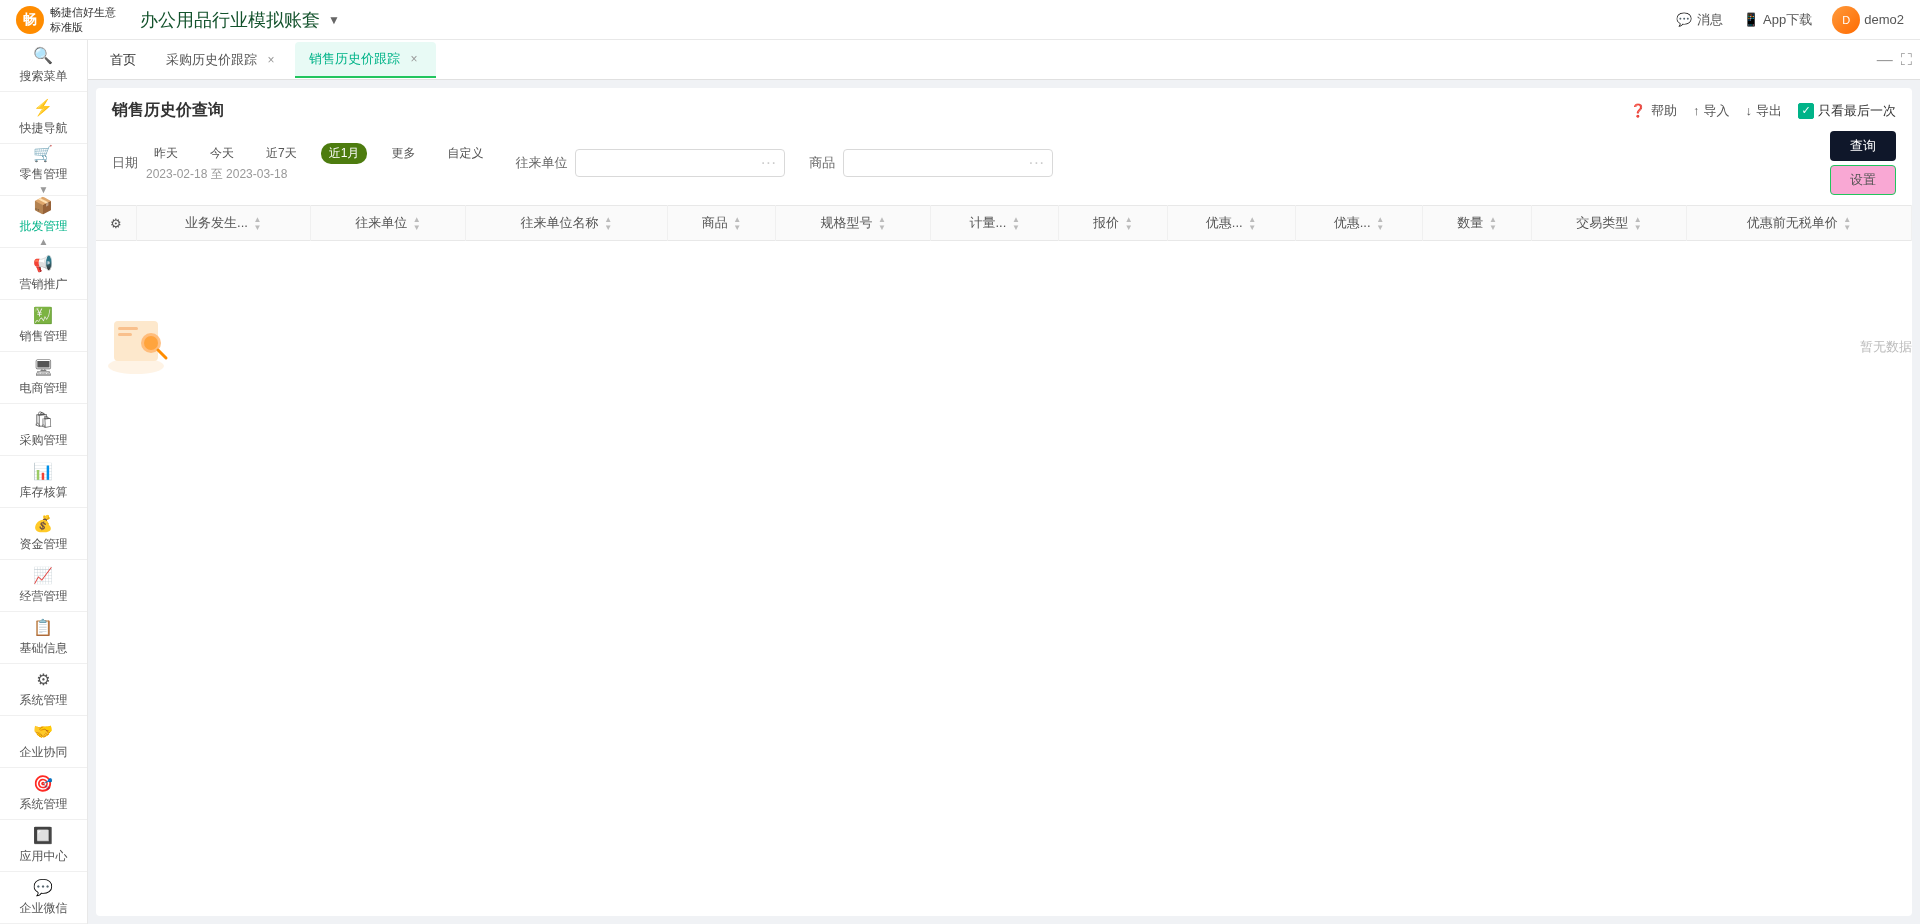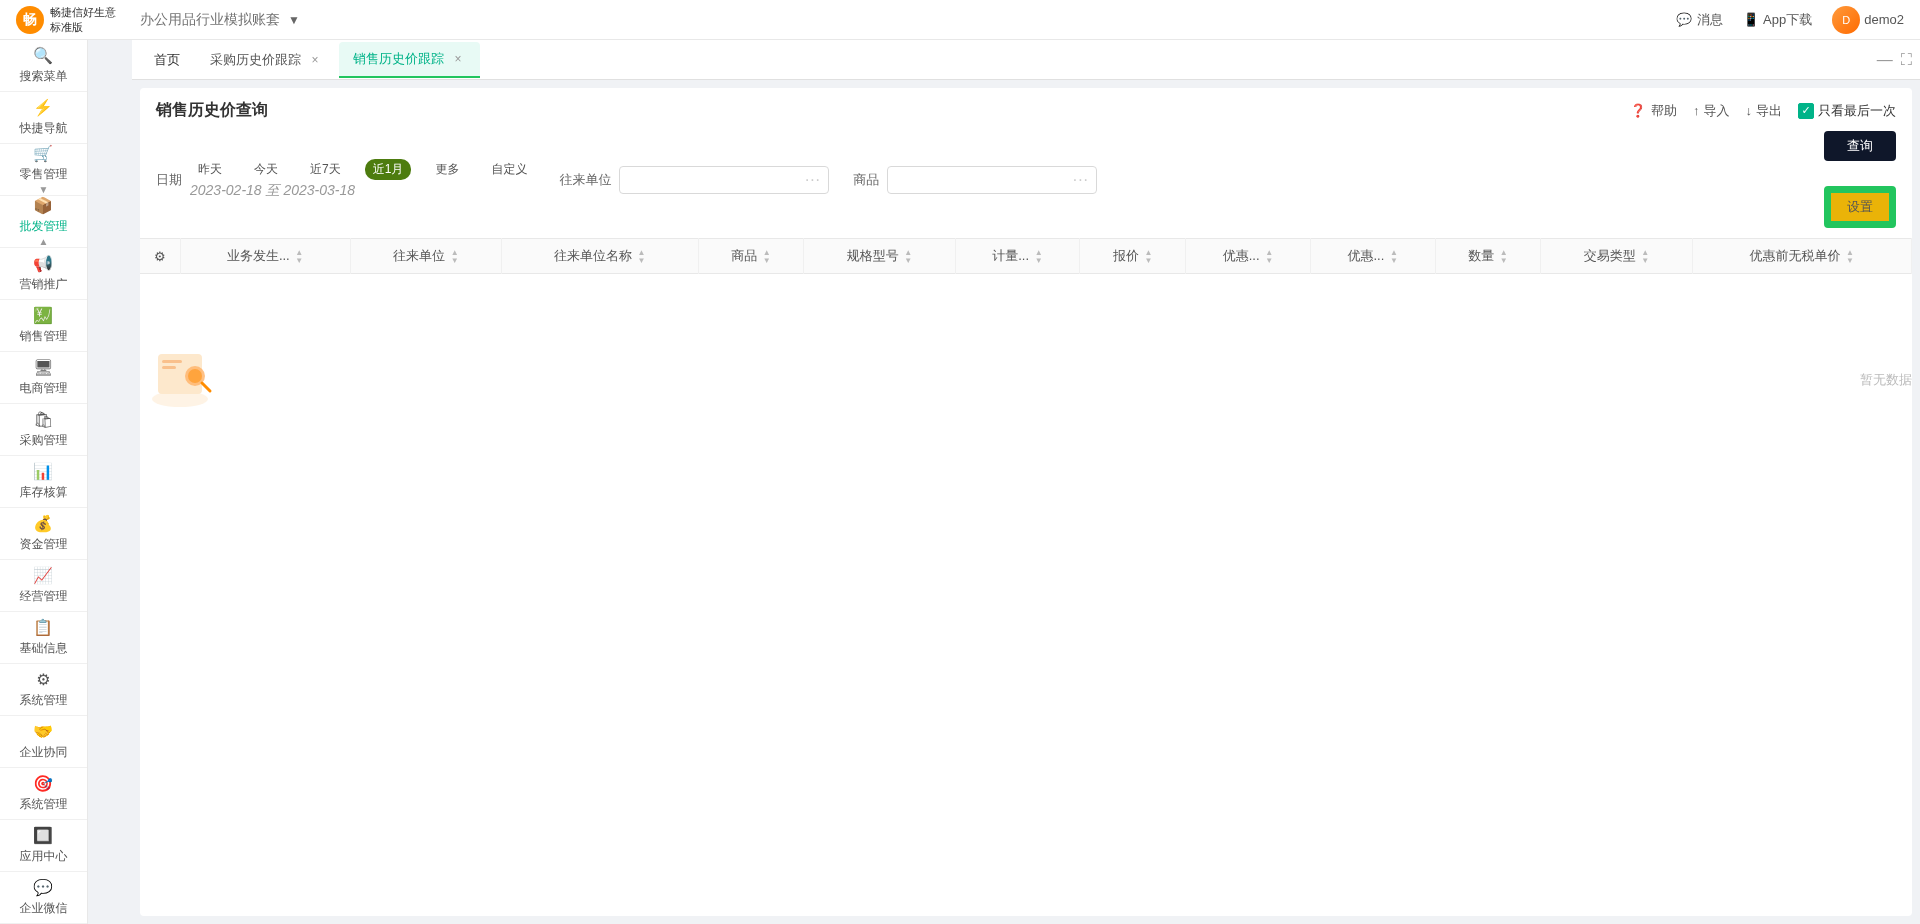--- a/index.html
+++ b/index.html
@@ -37,22 +37,22 @@
       color: white;
       font-size: 14px;
       font-weight: bold;
     }
     .logo-text {
       font-size: 11px;
       color: #333;
       line-height: 1.3;
     }
     .top-bar-title {
-      font-size: 14px;
-      color: #737373;
+      font-size: 18px;
+      color: #14532d;
       margin-left: 16px;
     }
     .dropdown-btn {
       color: #666;
       cursor: pointer;
       font-size: 12px;
     }
     .top-bar-right {
       display: flex;
       align-items: center;
@@ -114,21 +114,20 @@
     .sidebar-item-label { font-size: 12px; line-height: 1.3; }
     .expand-icon { font-size: 10px; color: #999; }
 
     
     .content-area {
       flex: 1;
       display: flex;
       flex-direction: column;
       overflow: hidden;
       background: #f0f2f5;
-      padding-left: 44px;
     }
 
     
     .tab-bar {
       display: flex;
       align-items: center;
       background: #fff;
       border-bottom: 1px solid #e0e0e0;
       height: 40px;
       flex-shrink: 0;
@@ -270,24 +269,23 @@
       font-size: 12px;
       cursor: pointer;
       border-radius: 3px;
     }
     .date-btn.active {
       background: #4d7c0f;
       color: white;
       border-radius: 10px;
     }
     .date-display {
-      font-size: 14px;
+      font-size: 12px;
       color: #999;
       margin-top: 2px;
-      font-style: italic;
     }
     .filter-date-group {
       display: flex;
       flex-direction: column;
     }
     .search-input-wrapper {
       display: flex;
       align-items: center;
       border: 1px solid #d9d9d9;
       border-radius: 4px;
@@ -310,28 +308,27 @@
     .query-btn {
       background: #0f172a;
       color: white;
       border: none;
       border-radius: 4px;
       padding: 6px 20px;
       font-size: 13px;
       cursor: pointer;
     }
     .settings-btn {
-      border: 7px solid #22c55e;
-      background: #eab308;
+      border: 1px solid #22c55e;
+      background: #f9a8d4;
       border-radius: 4px;
       padding: 5px 16px;
       font-size: 13px;
       cursor: pointer;
       color: #555;
-      margin-top: 21px;
     }
     .filter-actions {
       display: flex;
       flex-direction: column;
       gap: 4px;
       margin-left: auto;
     }
 
     
     .table-container {

